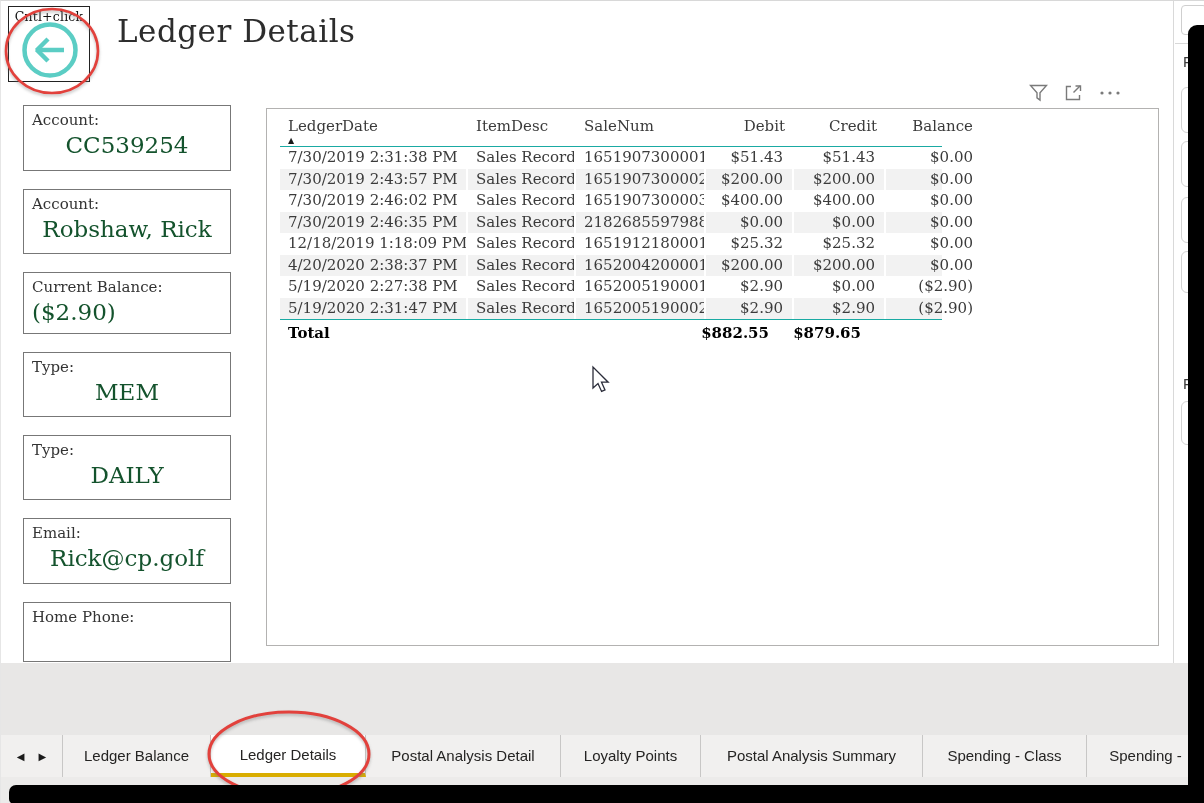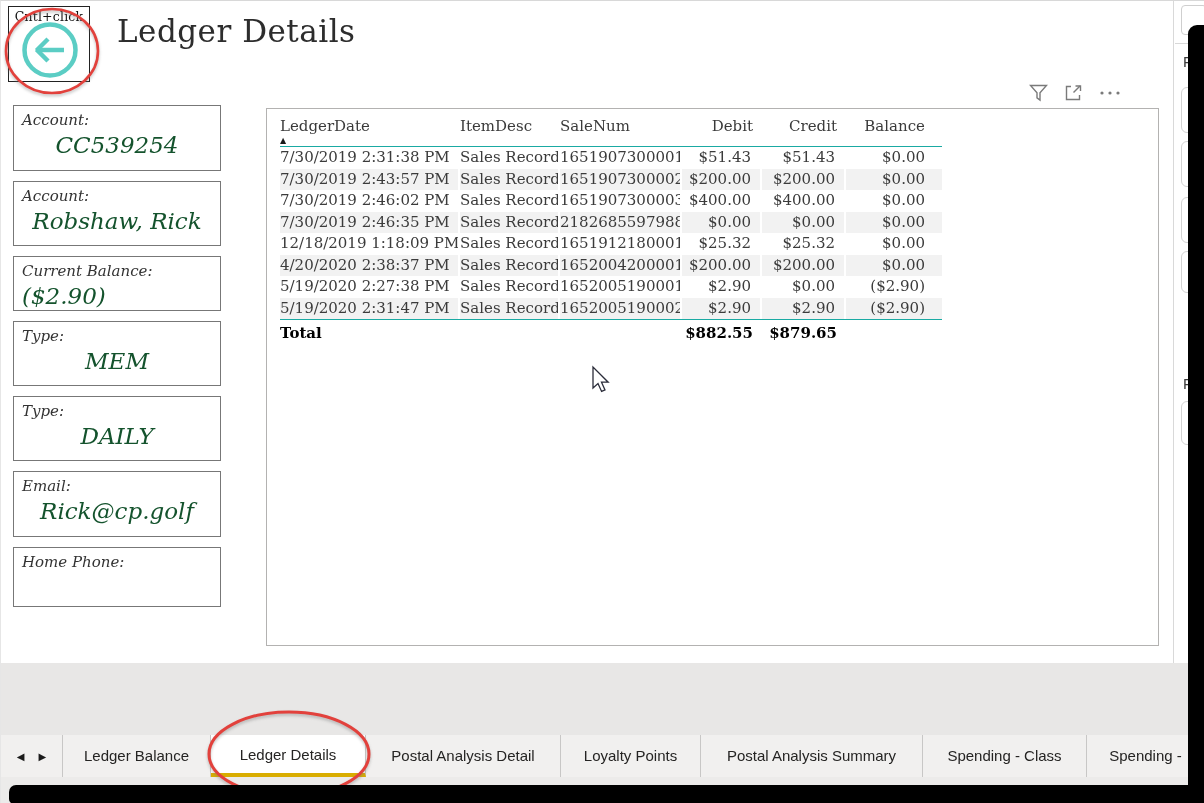--- a/index.html
+++ b/index.html
@@ -19,39 +19,39 @@
   .back-hint { font-size: 12.5px; color: #111; text-align: center; margin-top: 2px; letter-spacing: 0.2px; }
   .back-icon-svg { position: absolute; left: 11px; top: 13px; }
 
   
   .page-title {
     position: absolute; left: 116px; top: 12px;
     font-size: 31px; font-weight: 400; color: #2d2d2d; letter-spacing: 0.5px;
   }
 
   
-  .cards { position: absolute; left: 12px; top: 104px; width: 208px; display: flex; flex-direction: column; gap: 10px; font-style: italic; }
+  .cards { position: absolute; left: 22px; top: 104px; width: 208px; display: flex; flex-direction: column; gap: 18px; }
   .card { border: 1px solid #777; background: #fff; padding: 5px 8px 4px 8px; }
   .card-label { font-size: 15px; color: #333; }
   .card-value { font-size: 23px; color: #14532d; margin-top: 3px; line-height: 1.15; }
   .card-value.center { text-align: center; }
   .card-value.left { text-align: left; }
 
   
   .visual-toolbar { position: absolute; left: 1028px; top: 83px; display: flex; align-items: center; gap: 16px; z-index: 2; }
   .vt-icon { cursor: pointer; display: block; }
 
   
   .table-card {
     position: absolute; left: 265px; top: 107px; width: 893px; height: 538px;
     border: 1px solid #b3b2b1; background: #fff; padding: 8px 0 0 13px; overflow: hidden;
   }
   .tbl { width: 662px; font-size: 15px; color: #3b3b3b; }
   .tr { display: flex; }
-  .th, .td { flex: 0 0 auto; padding-right: 9px; line-height: 21.5px; white-space: nowrap; overflow: hidden; }
+  .th, .td { flex: 0 0 auto; padding-right: 9px; line-height: 21.5px; white-space: nowrap; overflow: hidden; margin-left: 8px; }
   .th { color: #3a3a3a; line-height: 19px; }
   .thead { border-bottom: 1px solid var(--rule); padding-bottom: 1px; }
   .sort-arrow { font-size: 8px; line-height: 9px; color: #1a1a1a; }
   .al-r { text-align: right; }
   .tbody .tr:nth-child(even) { background: #f2f2f2; }
   .tbody .td { border-right: 2px solid #fff; }
   .tbody .td:last-child { border-right: none; }
   .tbody .tr:last-child { border-bottom: 1px solid var(--rule); }
   .total-row { font-weight: bold; color: #000000; }
   .total-row .td { line-height: 26px; }
@@ -103,21 +103,21 @@
 
   <div class="cards" id="cards-root">
       <div class="card" style="height: 66px;">
         <div class="card-label">Account:</div>
         <div class="card-value center">CC539254</div>
       </div>
       <div class="card" style="height: 65px;">
         <div class="card-label">Account:</div>
         <div class="card-value center">Robshaw, Rick</div>
       </div>
-      <div class="card" style="height: 55px;">
+      <div class="card" style="height: 62px;">
         <div class="card-label">Current Balance:</div>
         <div class="card-value left">($2.90)</div>
       </div>
       <div class="card" style="height: 65px;">
         <div class="card-label">Type:</div>
         <div class="card-value center">MEM</div>
       </div>
       <div class="card" style="height: 65px;">
         <div class="card-label">Type:</div>
         <div class="card-value center">DAILY</div>

